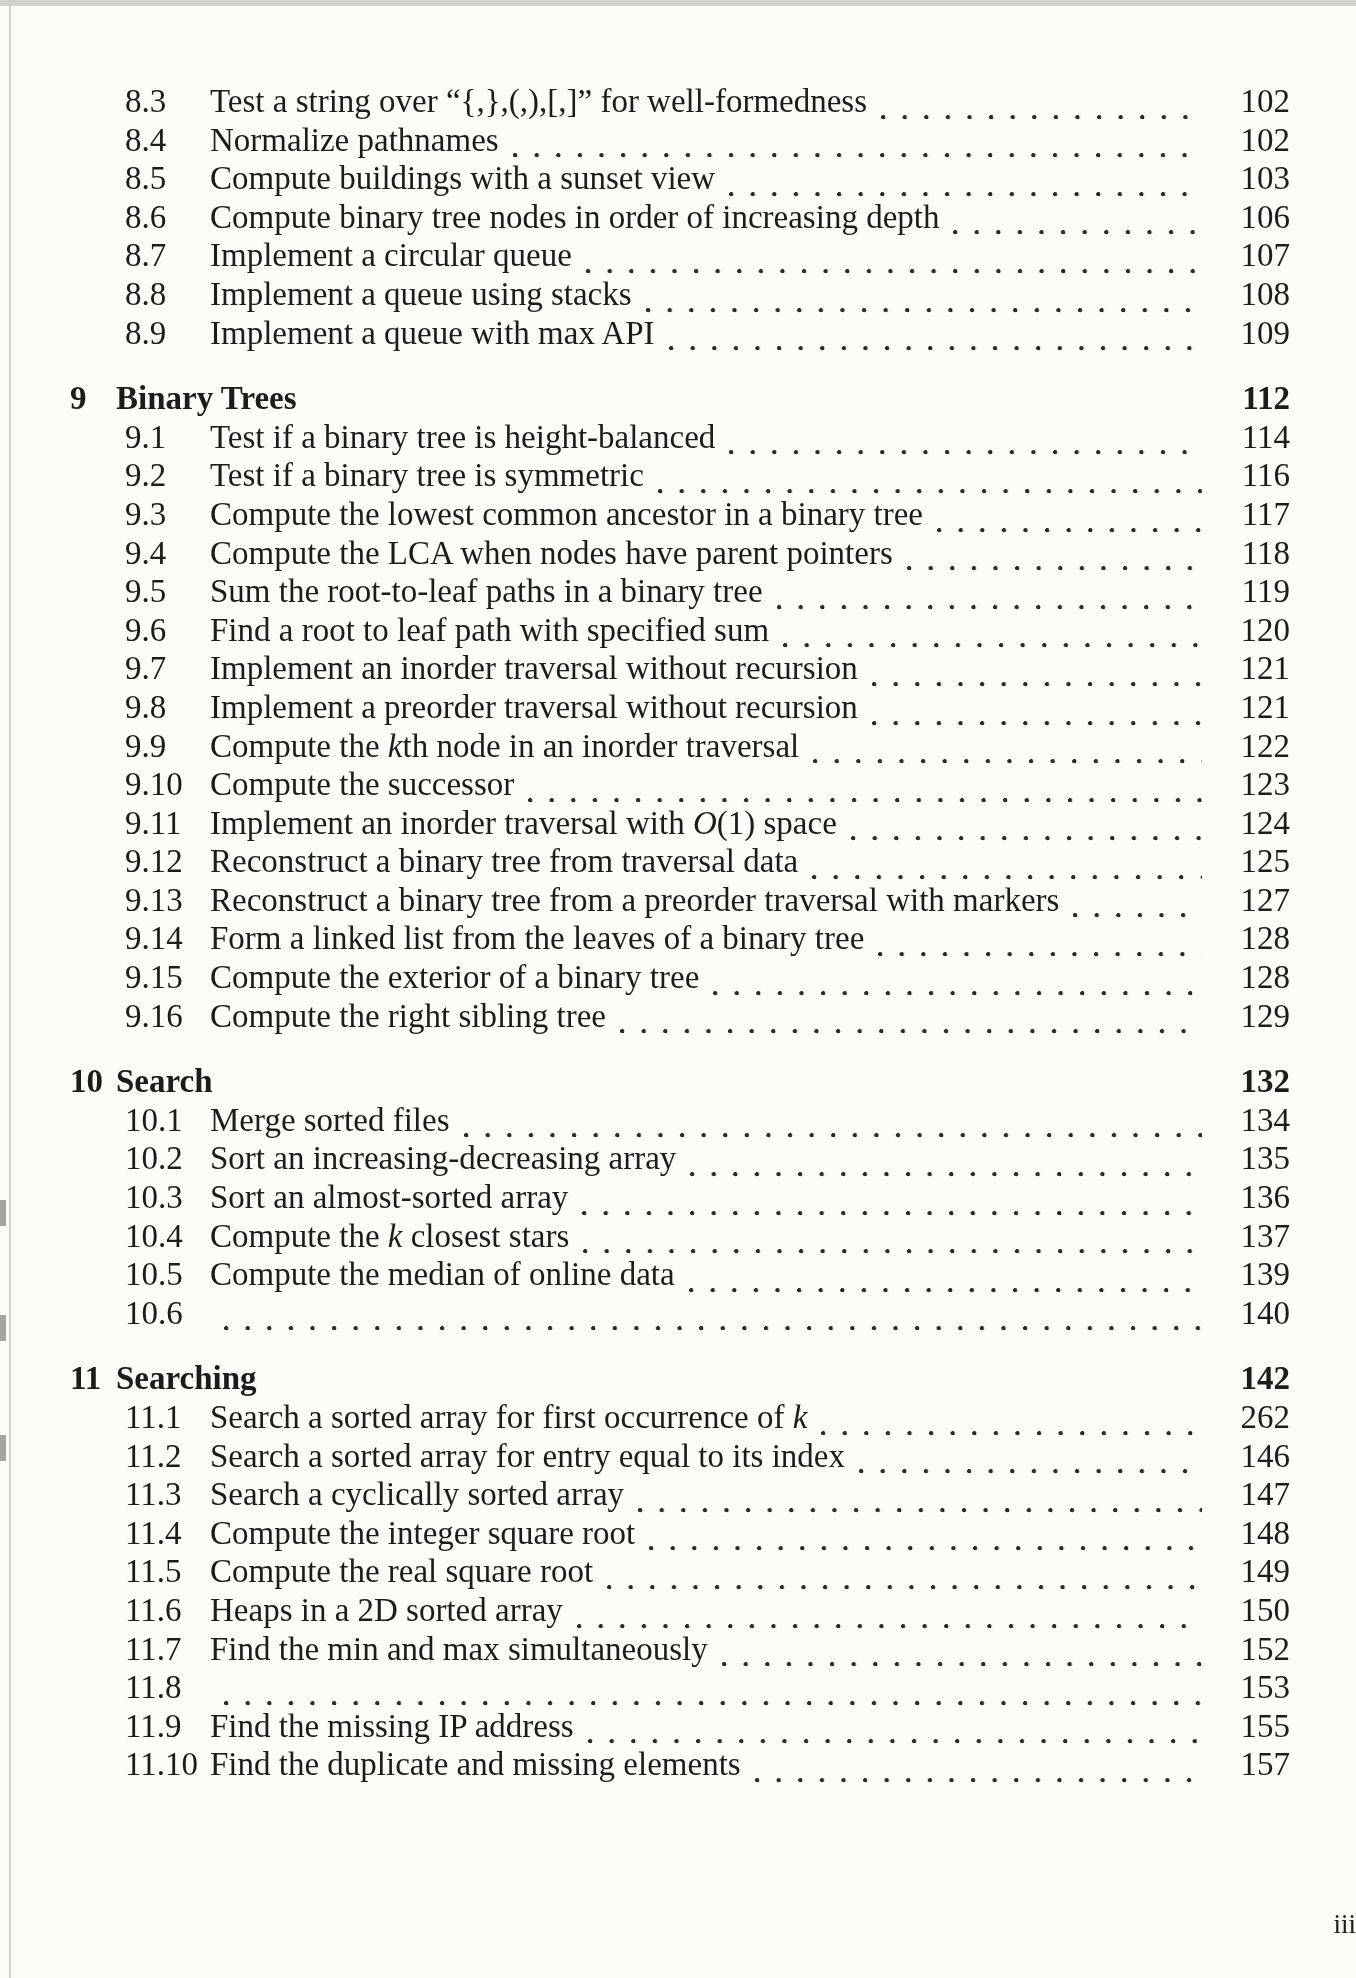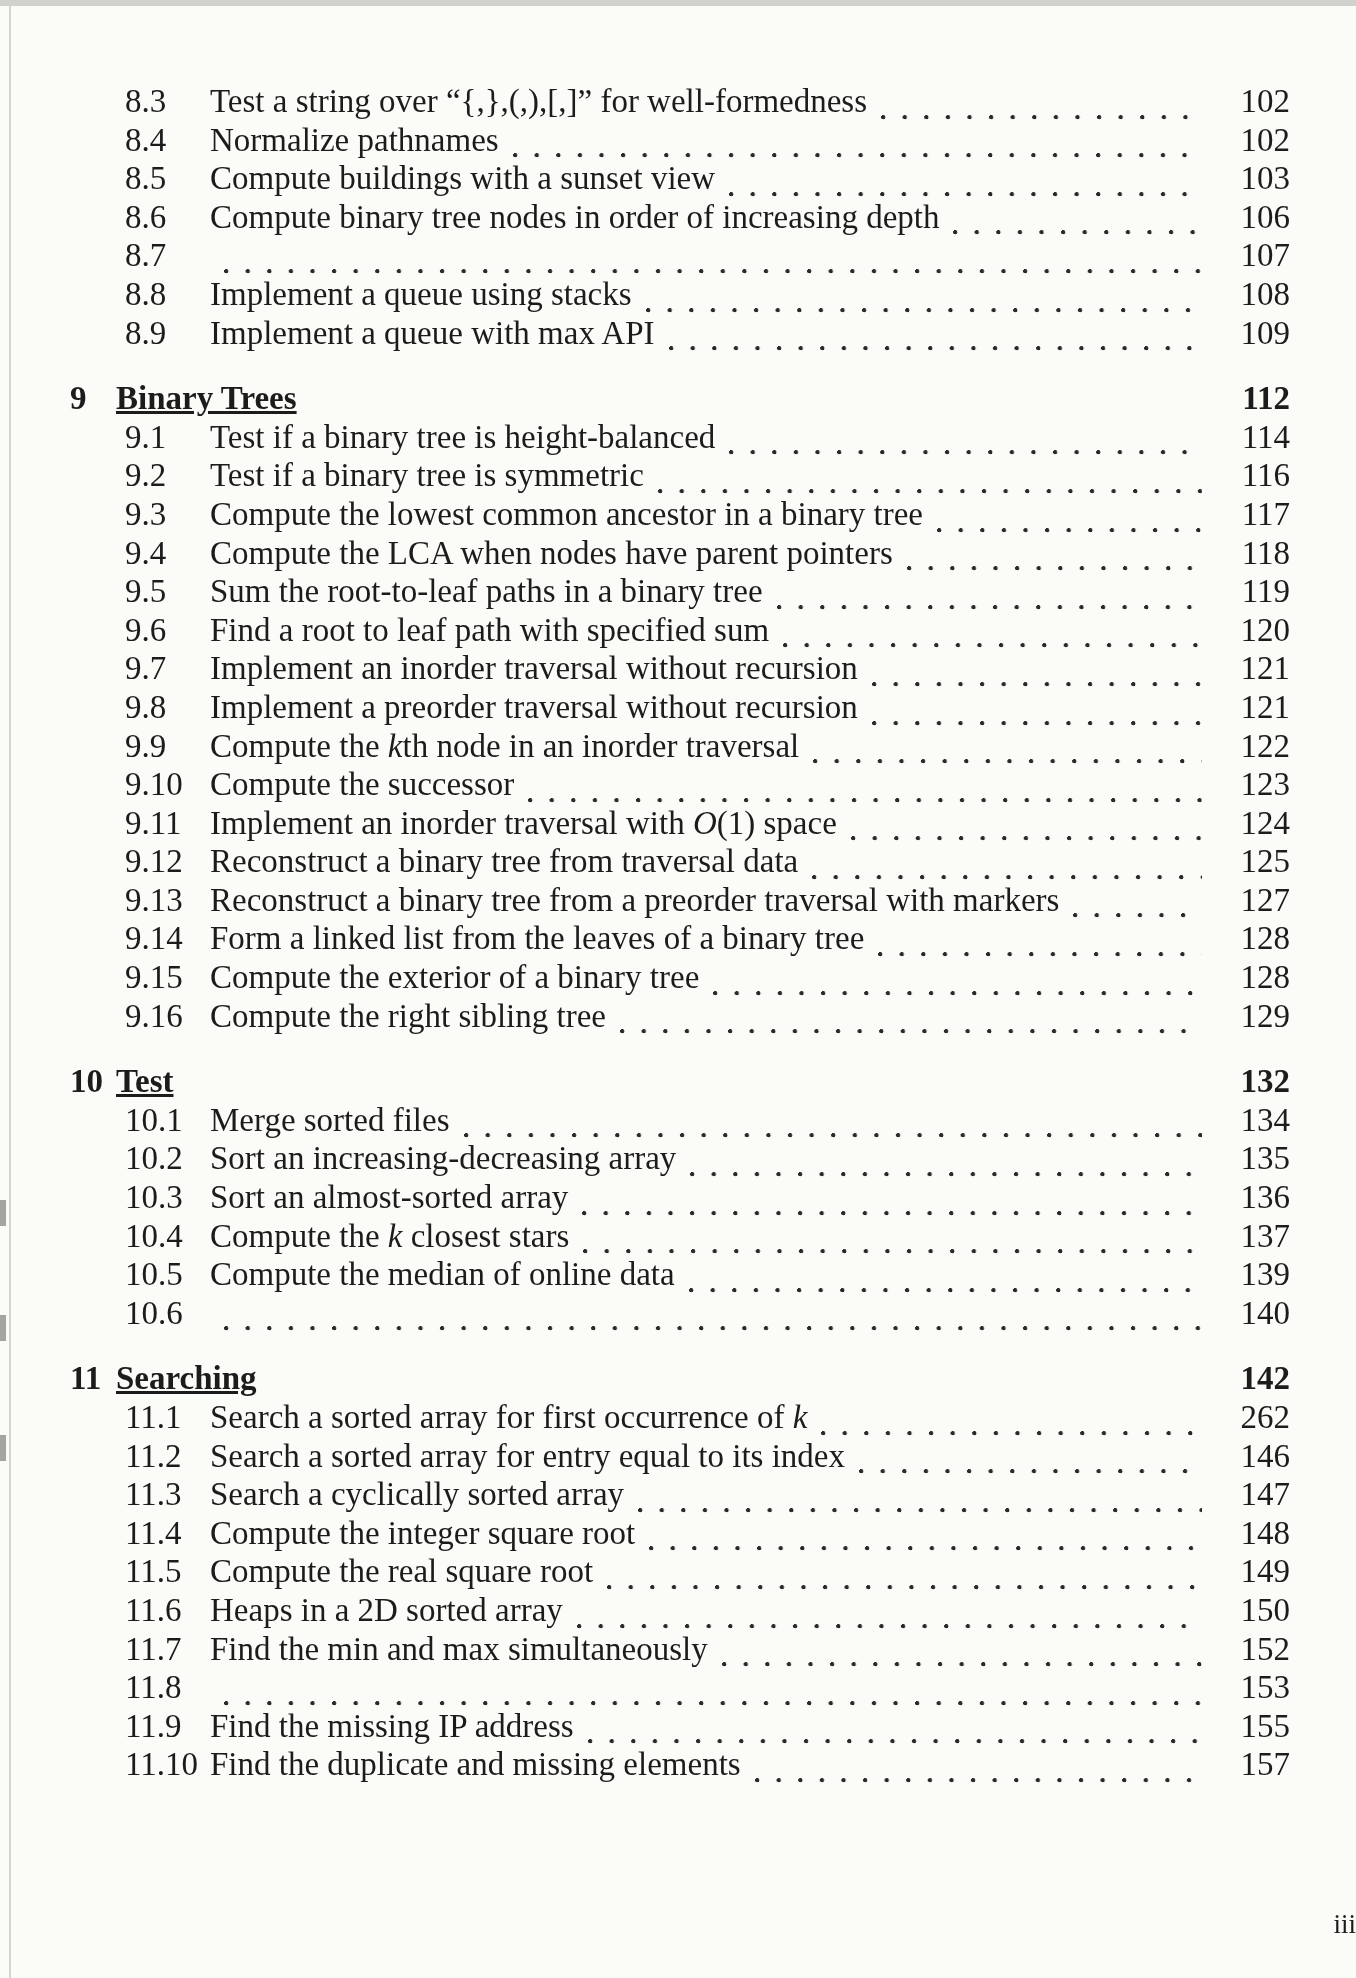--- a/index.html
+++ b/index.html
@@ -40,21 +40,21 @@
     align-items: flex-end;
     font-size: 33px;
     line-height: 38.6px;
     white-space: nowrap;
   }
   .chapter-row {
     font-weight: bold;
     margin-top: 27px;
   }
   .ch-num   { flex: 0 0 46px; }
-  .ch-title { flex: 0 1 auto; text-decoration: underline; }
+  .ch-title { flex: 0 1 auto; }
   .spacer   { flex: 1 1 auto; }
 
   .section-row { padding-left: 55px; }
   .sec-num   { flex: 0 0 85px; }
   .sec-title { flex: 0 1 auto; }
 
   .leader {
     flex: 1 1 auto;
     min-width: 16px;
     height: 8px;
@@ -106,20 +106,21 @@
       <span class="page-num">103</span>
     </div>
     <div class="row section-row">
       <span class="sec-num">8.6</span>
       <span class="sec-title">Compute binary tree nodes in order of increasing depth</span>
       <span class="leader"></span>
       <span class="page-num">106</span>
     </div>
     <div class="row section-row">
       <span class="sec-num">8.7</span>
+      <span class="sec-title">Implement a circular queue</span>
       <span class="leader"></span>
       <span class="page-num">107</span>
     </div>
     <div class="row section-row">
       <span class="sec-num">8.8</span>
       <span class="sec-title">Implement a queue using stacks</span>
       <span class="leader"></span>
       <span class="page-num">108</span>
     </div>
     <div class="row section-row">
@@ -225,21 +226,21 @@
       <span class="page-num">128</span>
     </div>
     <div class="row section-row">
       <span class="sec-num">9.16</span>
       <span class="sec-title">Compute the right sibling tree</span>
       <span class="leader"></span>
       <span class="page-num">129</span>
     </div>
     <div class="row chapter-row">
       <span class="ch-num">10</span>
-      <span class="ch-title">Test</span>
+      <span class="ch-title">Search</span>
       <span class="spacer"></span>
       <span class="page-num">132</span>
     </div>
     <div class="row section-row">
       <span class="sec-num">10.1</span>
       <span class="sec-title">Merge sorted files</span>
       <span class="leader"></span>
       <span class="page-num">134</span>
     </div>
     <div class="row section-row">

